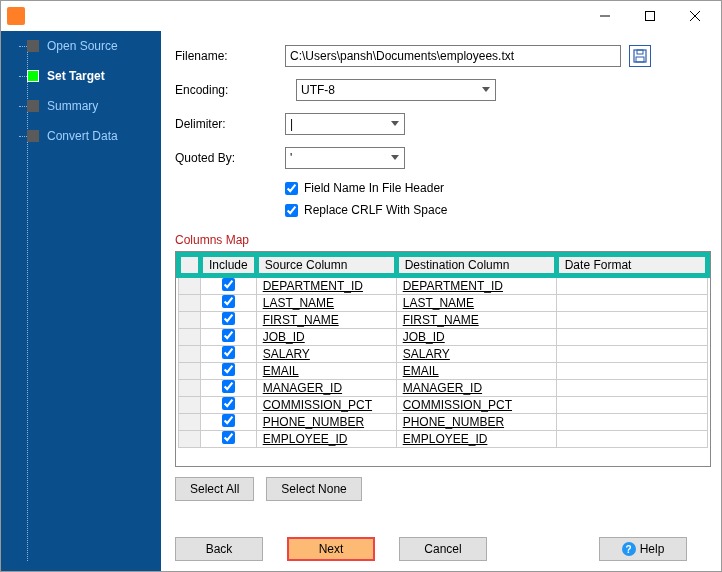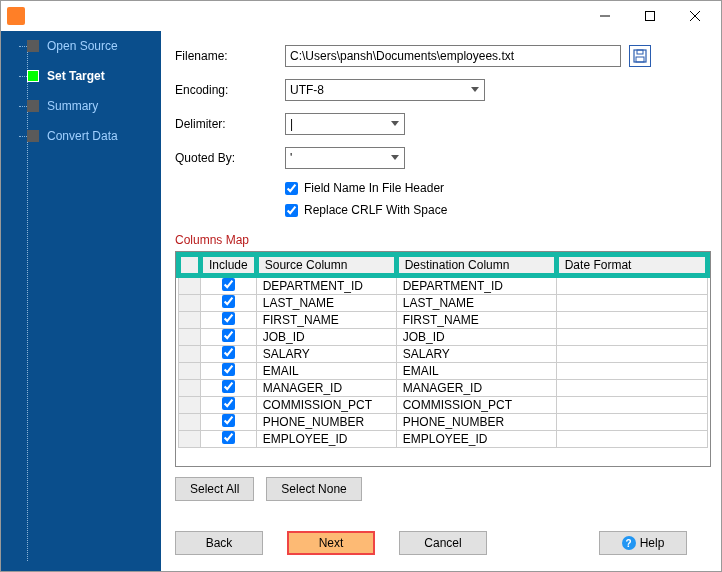--- a/index.html
+++ b/index.html
@@ -13,40 +13,40 @@
 .sidebar { width: 160px; background: #0a4e8c; padding-top: 8px; padding-left: 10px; position: relative; }
 .sidebar .vline { position: absolute; left: 26px; top: 16px; bottom: 10px; border-left: 1px dotted #8ab4d8; }
 .step { display: flex; align-items: center; margin-bottom: 16px; cursor: pointer; position: relative; }
 .step .hline { width: 8px; border-top: 1px dotted #8ab4d8; margin-right: 0; }
 .step .box { width: 12px; height: 12px; background: #5a5a5a; margin-right: 8px; flex-shrink: 0; }
 .step.active .box { background: #00ff00; border: 1px solid #fff; }
 .step .label { color: #a0d0ff; }
 .step.active .label { color: #fff; font-weight: bold; }
 .step:first-child { margin-left: 8px; }
 .step:not(:first-child) { margin-left: 8px; }
-.content { flex: 1; background: #fff; padding: 14px 10px 16px 14px; display: flex; flex-direction: column; }
+.content { flex: 1; background: #fff; padding: 14px 10px 10px 14px; display: flex; flex-direction: column; }
 .form-row { display: flex; align-items: center; margin-bottom: 12px; }
 .form-label { width: 110px; color: #000; }
 .form-input { height: 22px; border: 1px solid #7a7a7a; padding: 0 4px; }
 .form-input.filename { width: 336px; }
 .browse-btn { width: 22px; height: 22px; margin-left: 8px; border: 1px solid #2a5db0; background: #fff; display: flex; align-items: center; justify-content: center; cursor: pointer; }
 .browse-btn svg { width: 14px; height: 14px; }
 .form-select { height: 22px; border: 1px solid #7a7a7a; padding: 0 4px; background: #fff; appearance: none; position: relative; }
 .select-wrap { position: relative; display: inline-block; }
 .select-wrap::after { content: ""; position: absolute; right: 6px; top: 8px; border-left: 4px solid transparent; border-right: 4px solid transparent; border-top: 5px solid #555; pointer-events: none; }
-.encoding { width: 200px; }
+.encoding { width: 200px; margin-left: 11px; }
 .delimiter { width: 120px; }
 .quotedby { width: 120px; }
 .checkbox-row { display: flex; align-items: center; margin-bottom: 8px; margin-left: 110px; }
 .checkbox-row input { margin-right: 6px; }
 .section-label { margin: 8px 0 4px 0; color: #b91c1c; }
 .grid-wrap { border: 1px solid #888; flex: 0 0 auto; height: 216px; overflow: auto; }
 table.grid { border-collapse: collapse; width: 100%; background: #fff; }
 table.grid th { background: #f0f0f0; border: 5px solid #14b8a6; text-align: left; padding: 1px 6px; font-weight: normal; height: 20px; }
-table.grid td { border: 1px solid #ccc; padding: 0 6px; height: 17px; }
+table.grid td { border: 1px solid #ccc; padding: 0 6px; height: 17px; text-decoration: underline; }
 table.grid td.chk { text-align: center; padding: 0; width: 20px; }
 table.grid td.rowhead { background: #f0f0f0; width: 20px; }
 table.grid input[type=checkbox] { margin: 0; }
 .btn-row { display: flex; gap: 12px; margin-top: 10px; }
 .btn { height: 24px; padding: 0 14px; border: 1px solid #adadad; background: #e1e1e1; cursor: pointer; font-size: 12px; }
 .nav-row { display: flex; align-items: center; margin-top: auto; padding-top: 10px; }
 .nav-row .btn { width: 88px; margin-right: 24px; }
 .nav-row .btn.primary { border: 2px solid #ef4444; background: #fdba74; }
 .nav-row .spacer { flex: 1; }
 .help-btn { width: 88px; display: flex; align-items: center; justify-content: center; gap: 4px; }

